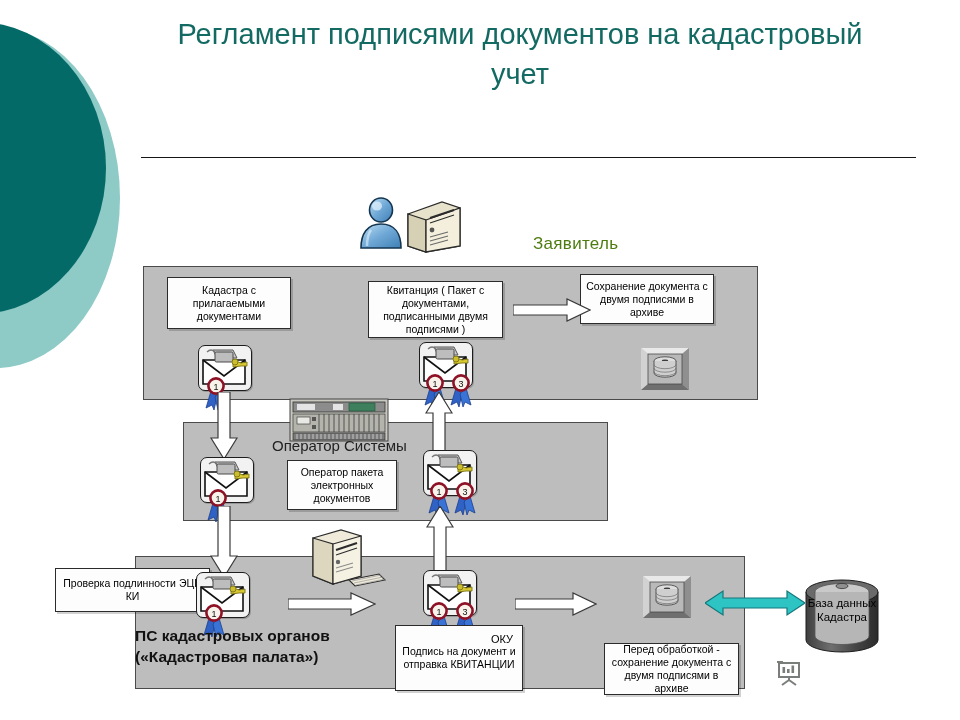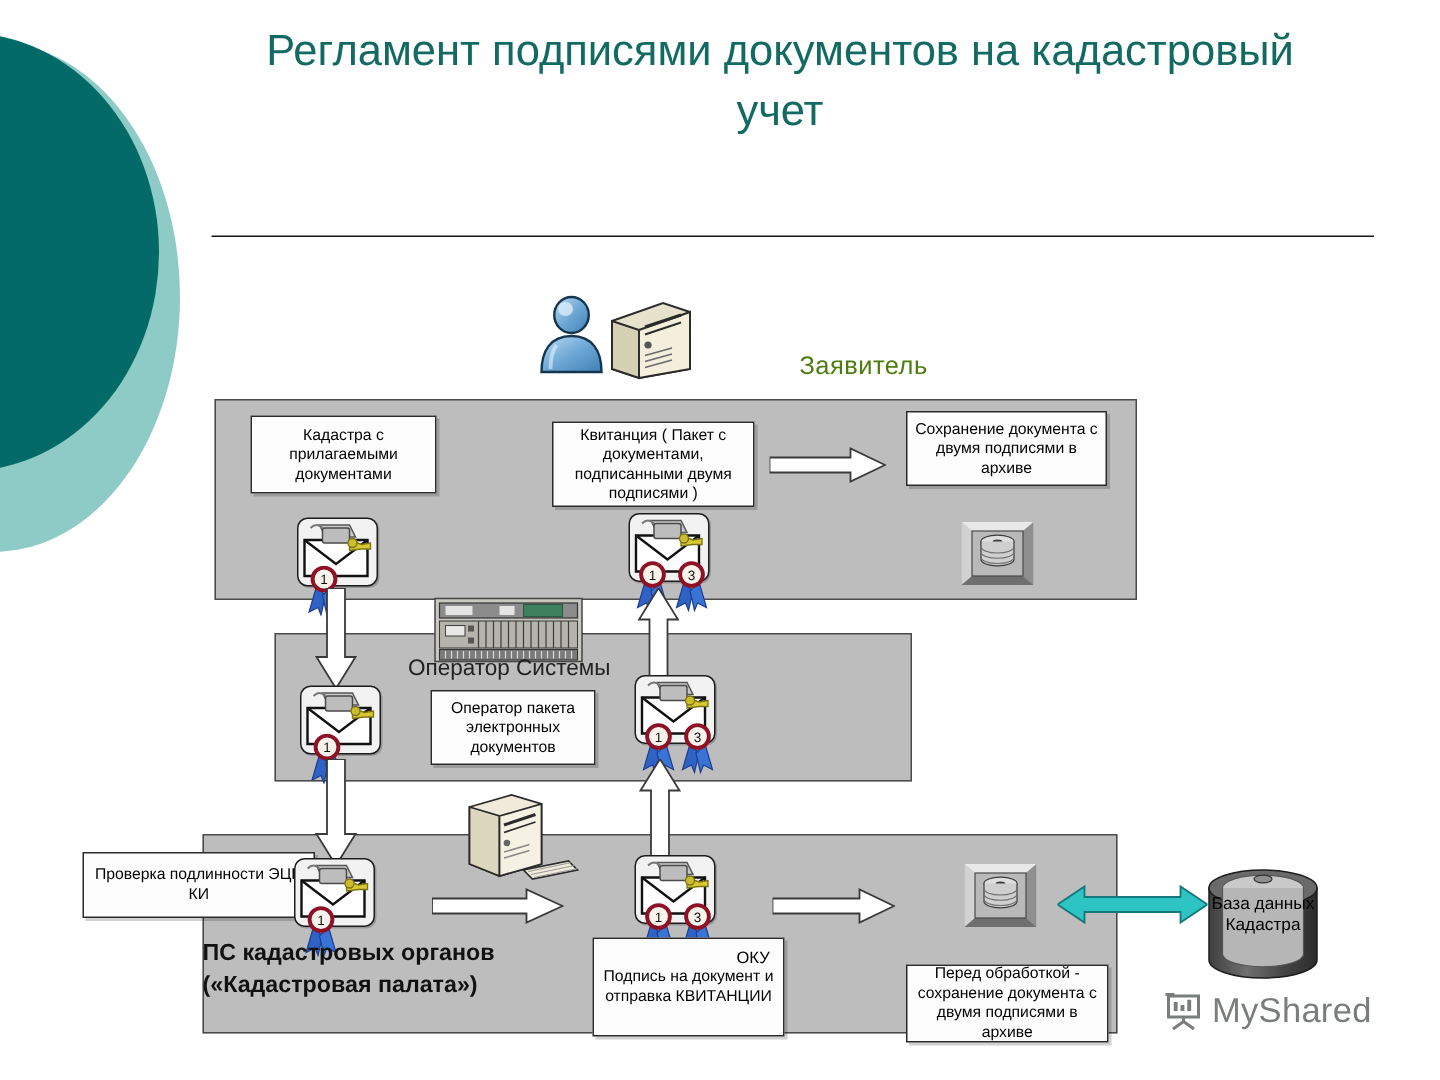--- a/index.html
+++ b/index.html
@@ -28,21 +28,21 @@
   
   .note{
     position:absolute;background:#fdfdfd;border:1px solid #2b2b2b;
     box-sizing:border-box;text-align:center;color:#000;
     font-size:10.5px;line-height:13px;
     display:flex;align-items:center;justify-content:center;
     padding:2px 4px;box-shadow:2px 2px 0 rgba(0,0,0,.18);
   }
   #note-application{left:167px;top:277px;width:124px;height:52px;}
   #note-receipt{left:368px;top:281px;width:135px;height:57px;}
-  #note-archive-top{left:604px;top:274px;width:134px;height:50px;}
+  #note-archive-top{left:580px;top:274px;width:134px;height:50px;}
   #note-delivery{left:287px;top:460px;width:110px;height:50px;}
   #note-ecp{left:55px;top:568px;width:155px;height:44px;}
   #note-sign{left:395px;top:625px;width:128px;height:66px;}
   #note-archive-bottom{left:604px;top:643px;width:135px;height:52px;}
 
   
   #label-applicant{
     position:absolute;left:533px;top:224px;color:#4d7c0f;
     font-size:17px;letter-spacing:.3px;margin-top:10px;
   }
@@ -401,14 +401,13 @@
 
 <div id="watermark">
   <svg width="26" height="26" viewBox="0 0 26 26">
     <rect x="3" y="3" width="20" height="14" fill="none" stroke="#6f7470" stroke-width="2"></rect>
     <rect x="6.5" y="7" width="2.6" height="6" fill="#6f7470"></rect>
     <rect x="11" y="9" width="2.6" height="4" fill="#6f7470"></rect>
     <rect x="15.5" y="5.5" width="2.6" height="7.5" fill="#6f7470"></rect>
     <path d="M13 17 v3 M13 20 L6 25 M13 20 L20 25" stroke="#6f7470" stroke-width="2" fill="none"></path>
     <path d="M1 2 h6" stroke="#6f7470" stroke-width="2"></path>
   </svg>
-  <span>MyShared</span>
 </div>
 
 </body></html>

